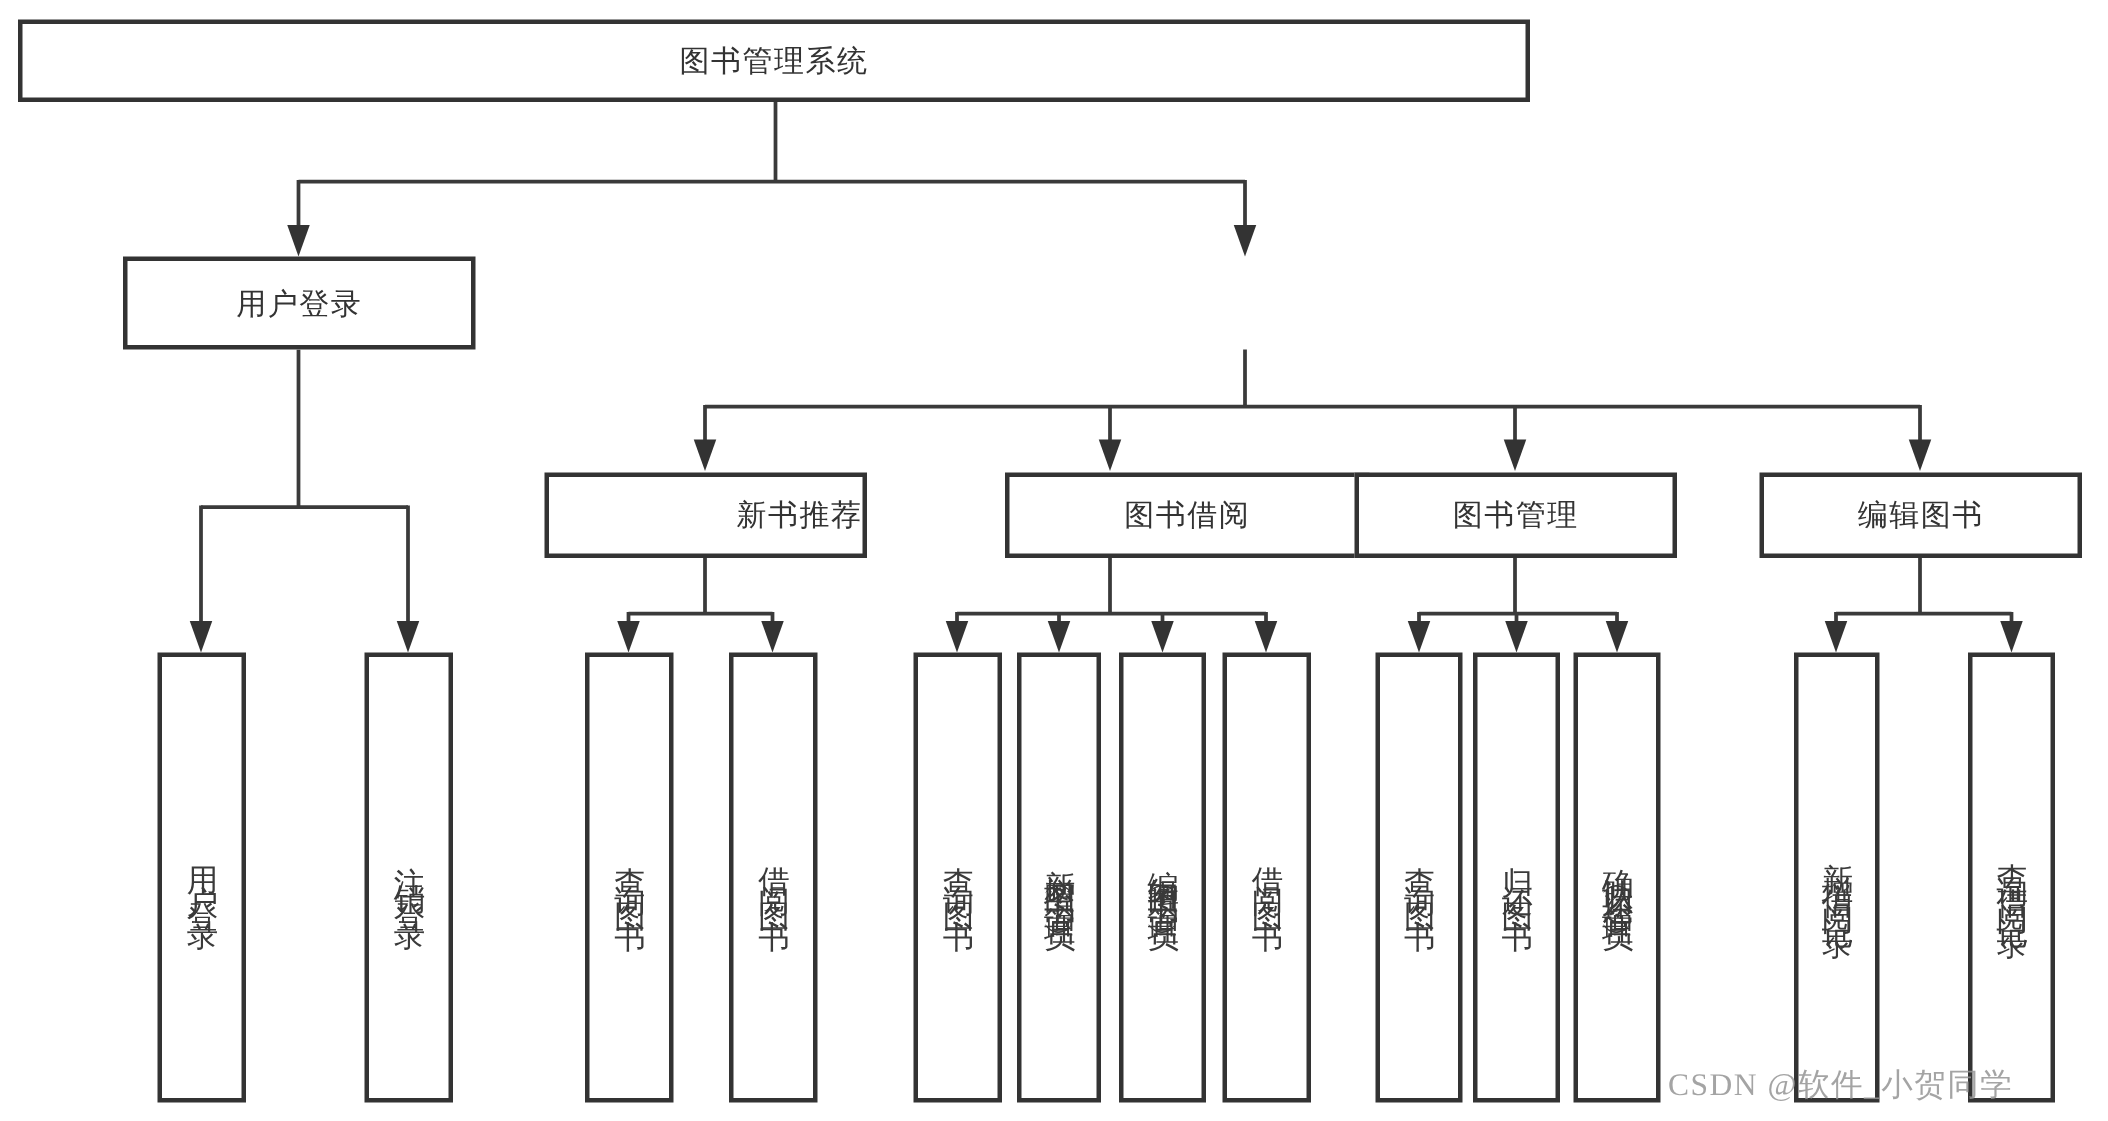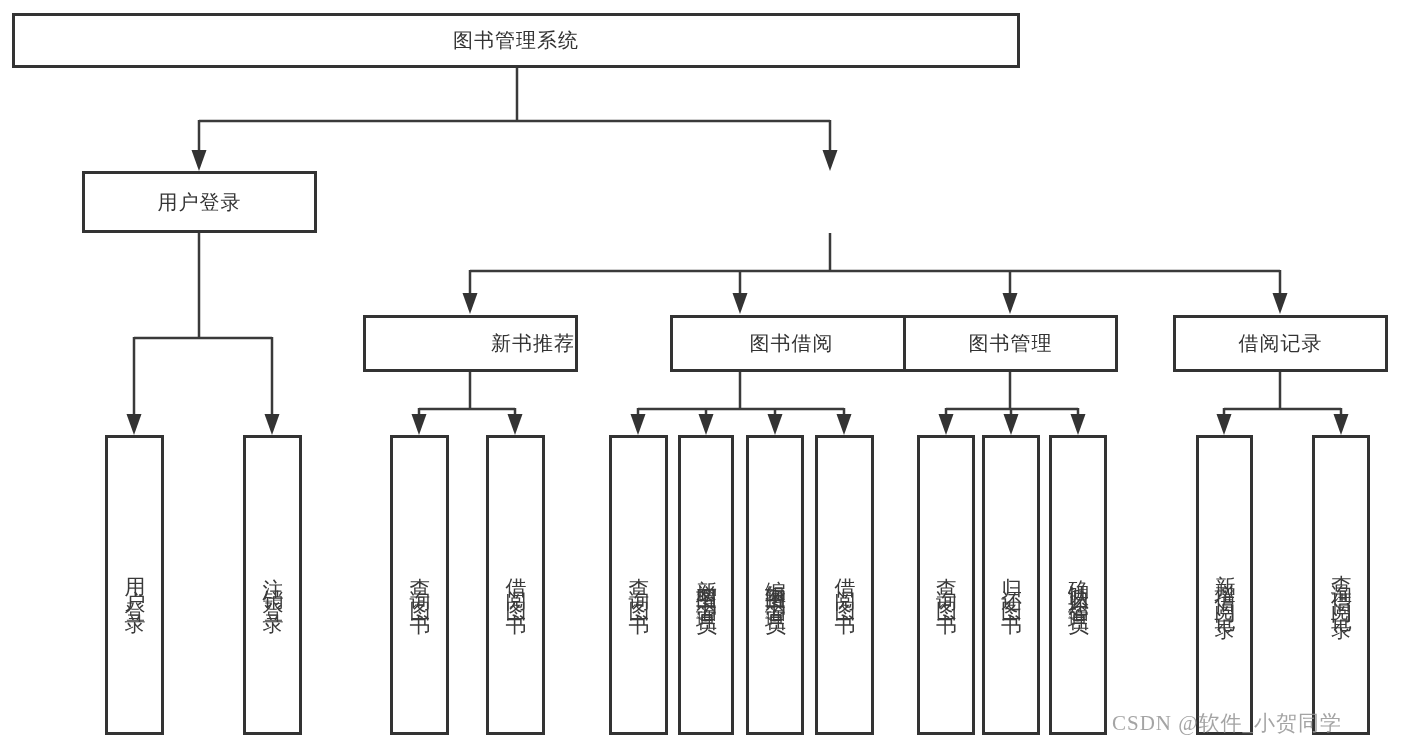--- a/index.html
+++ b/index.html
@@ -127,21 +127,21 @@
   <div class="node h-node" style="left:363px;top:315px;width:215px;height:57px;justify-content:flex-end;">
     <span>新书推荐</span>
   </div>
   <div class="node h-node" style="left:670px;top:315px;width:243px;height:57px;">
     <span>图书借阅</span>
   </div>
   <div class="node h-node" style="left:903px;top:315px;width:215px;height:57px;">
     <span>图书管理</span>
   </div>
   <div class="node h-node" style="left:1173px;top:315px;width:215px;height:57px;">
-    <span>借阅记录</span>
+    <span>编辑图书</span>
   </div>
 
   <div class="node leaf ls-4" style="left:105px;top:435px;width:59px;height:300px;">
     <span>用户登录</span>
   </div>
   <div class="node leaf ls-4" style="left:243px;top:435px;width:59px;height:300px;">
     <span>注销登录</span>
   </div>
   <div class="node leaf ls-4" style="left:390px;top:435px;width:59px;height:300px;">
     <span>查询图书</span>

